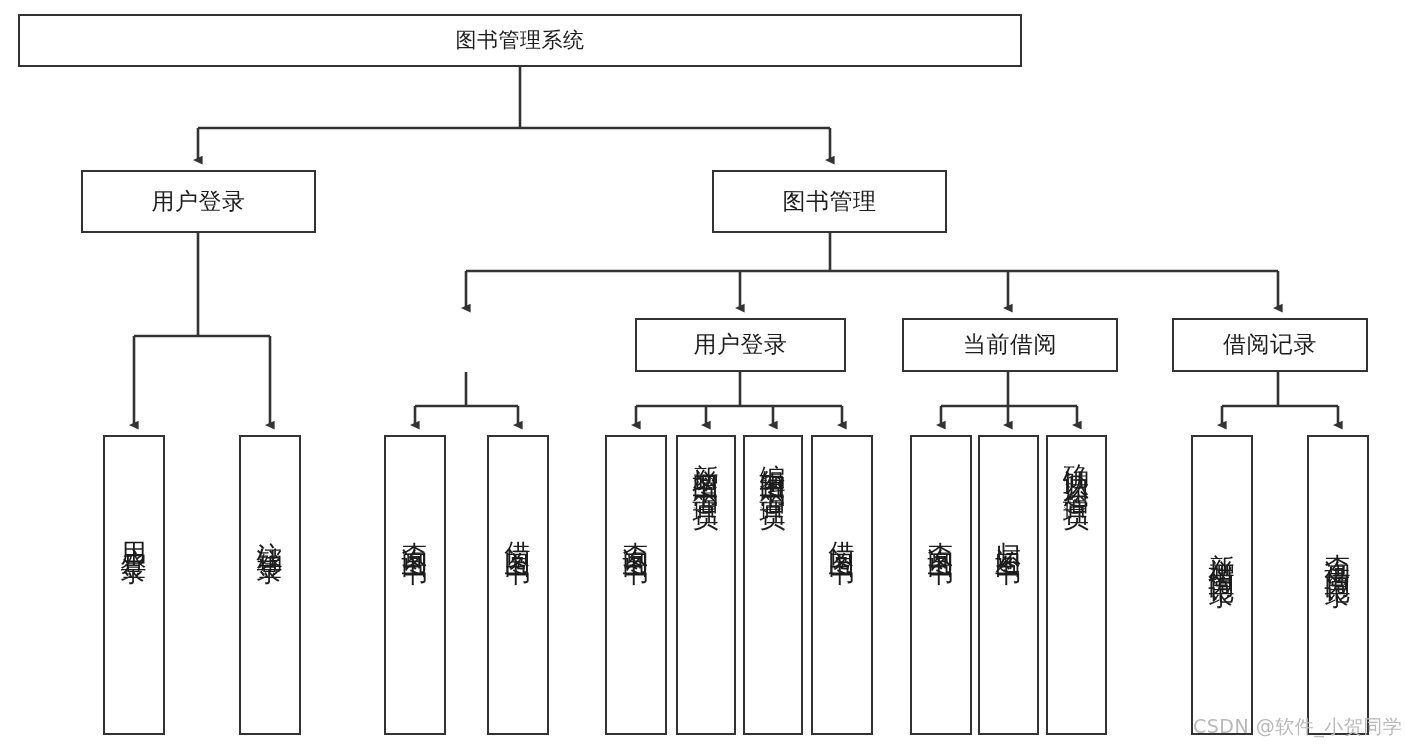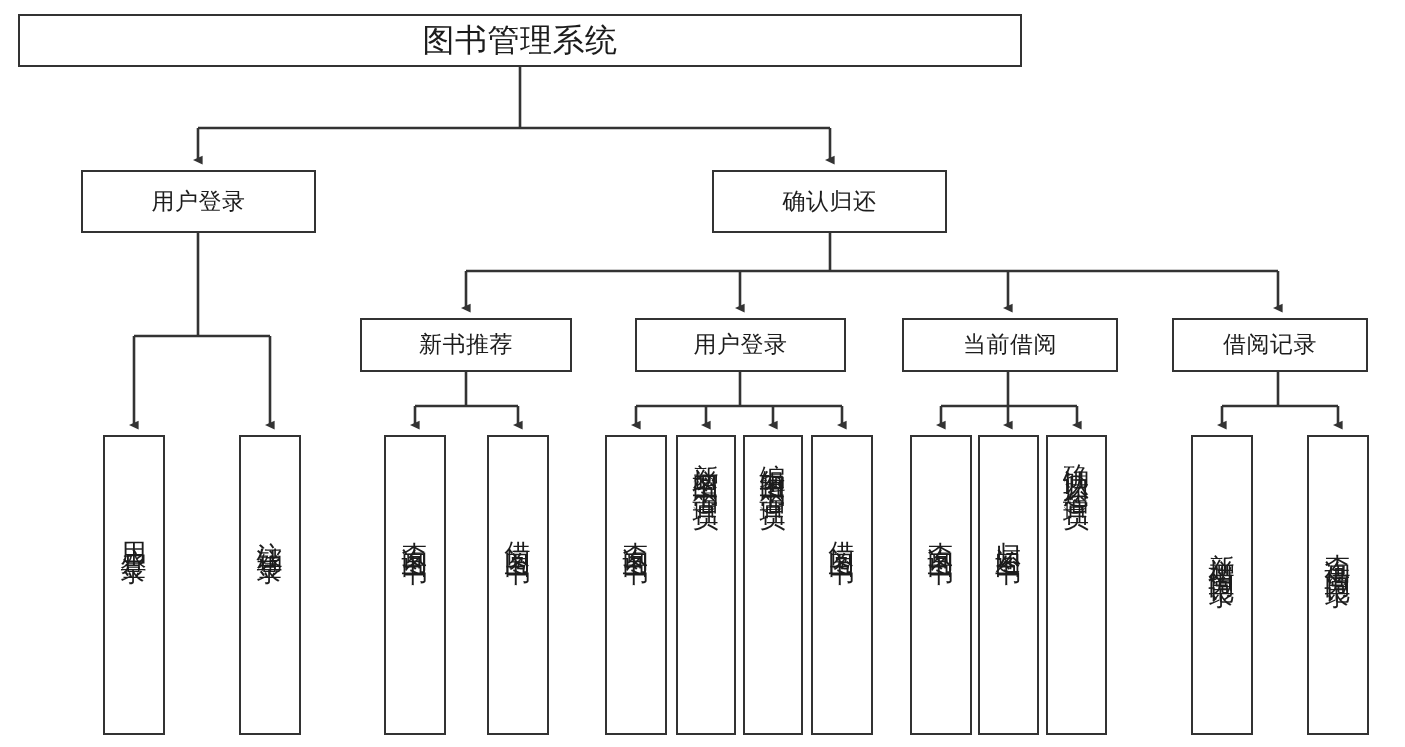--- a/index.html
+++ b/index.html
@@ -21,21 +21,21 @@
     text-align:center;
   }
   .node .lbl{
     display:block;
     line-height:1.12;
     letter-spacing:0.5px;
     color:#1c1c1c;
   }
   
   .h-node .lbl{font-size:23px;}
-  .root .lbl{font-size:32px;}
+  .root .lbl{font-size:21px;}
   
   .leaf{
     align-items:flex-start;
     justify-content:center;
     padding-top:6px;
   }
   .leaf .lbl{
     writing-mode:vertical-rl;
     text-orientation:upright;
     font-size:26px;
@@ -110,26 +110,23 @@
   </svg>
 
   <div class="node h-node root" style="left:18px;top:14px;width:1004px;height:53px;">
     <span class="lbl">图书管理系统</span>
   </div>
 
   <div class="node h-node" style="left:81px;top:170px;width:235px;height:63px;">
     <span class="lbl">用户登录</span>
   </div>
   <div class="node h-node" style="left:712px;top:170px;width:235px;height:63px;">
-    <span class="lbl">确认归还</span>
+    <span class="lbl">图书管理</span>
   </div>
 
-  <div class="node h-node" style="left:360px;top:318px;width:212px;height:54px;">
-    <span class="lbl">新书推荐</span>
-  </div>
   <div class="node h-node" style="left:635px;top:318px;width:211px;height:54px;">
     <span class="lbl">用户登录</span>
   </div>
   <div class="node h-node" style="left:902px;top:318px;width:216px;height:54px;">
     <span class="lbl">当前借阅</span>
   </div>
   <div class="node h-node" style="left:1172px;top:318px;width:196px;height:54px;">
     <span class="lbl">借阅记录</span>
   </div>
 
@@ -170,14 +167,15 @@
     <span class="lbl">确认归还（管理员）</span>
   </div>
 
   <div class="node leaf midshort" style="left:1191px;top:435px;width:62px;height:300px;">
     <span class="lbl">新增借阅记录</span>
   </div>
   <div class="node leaf midshort" style="left:1307px;top:435px;width:62px;height:300px;">
     <span class="lbl">查询借阅记录</span>
   </div>
 
+  <div class="watermark" style="left:1193px;top:714px;">CSDN @软件_小贺同学</div>
 
 </div>
 
 </body></html>

